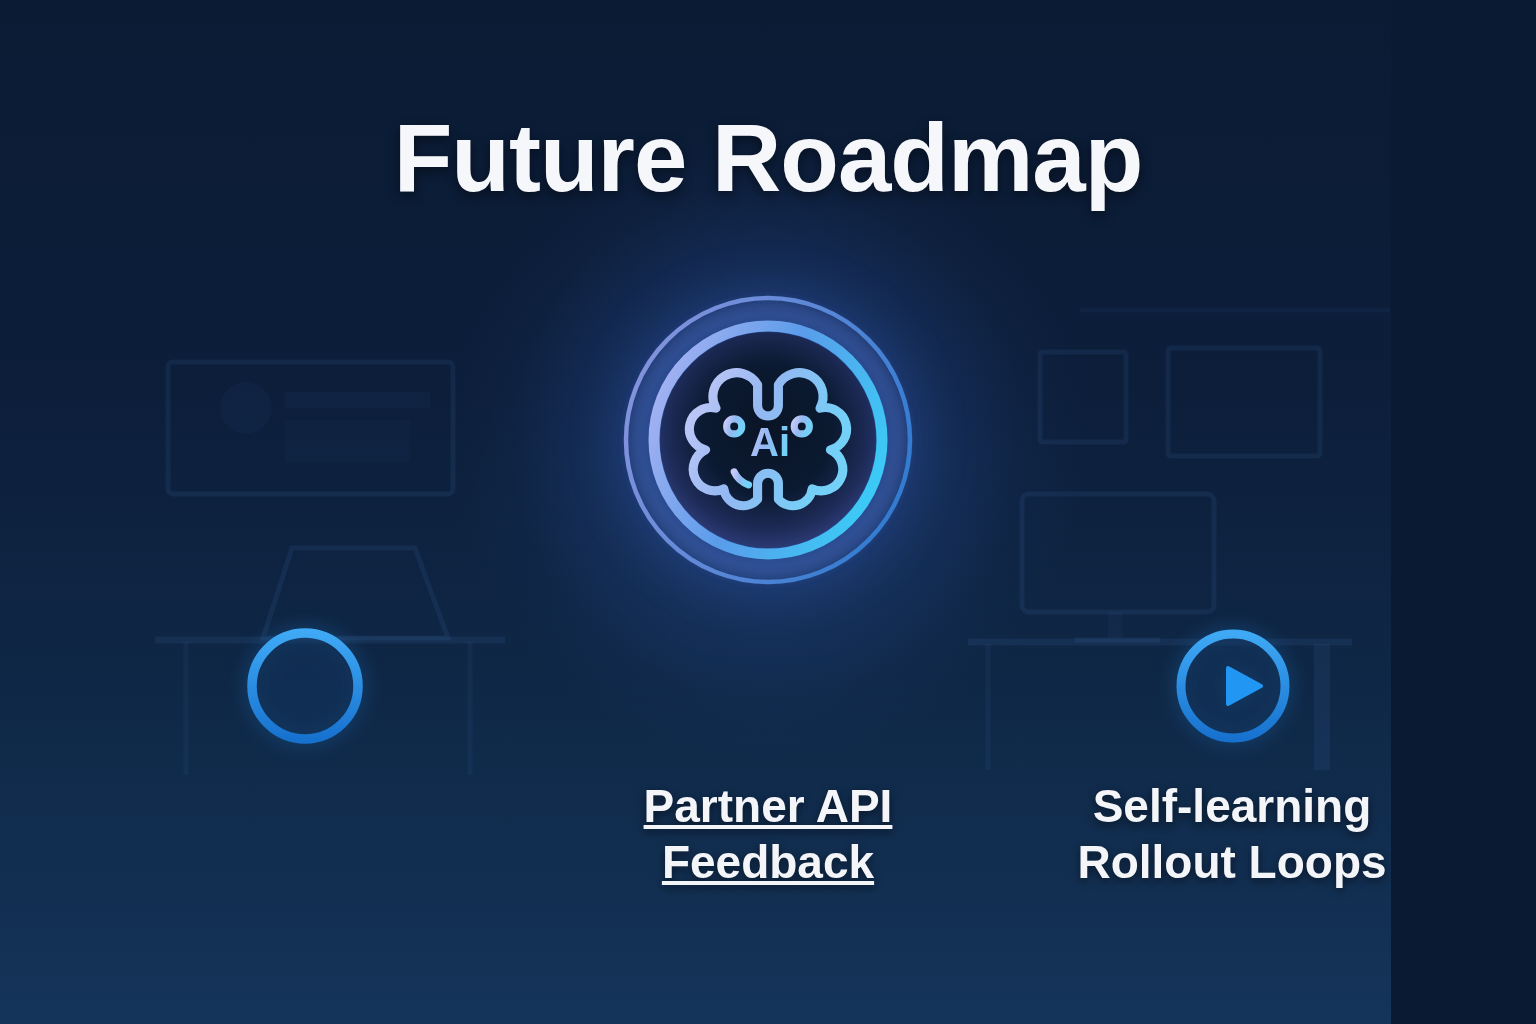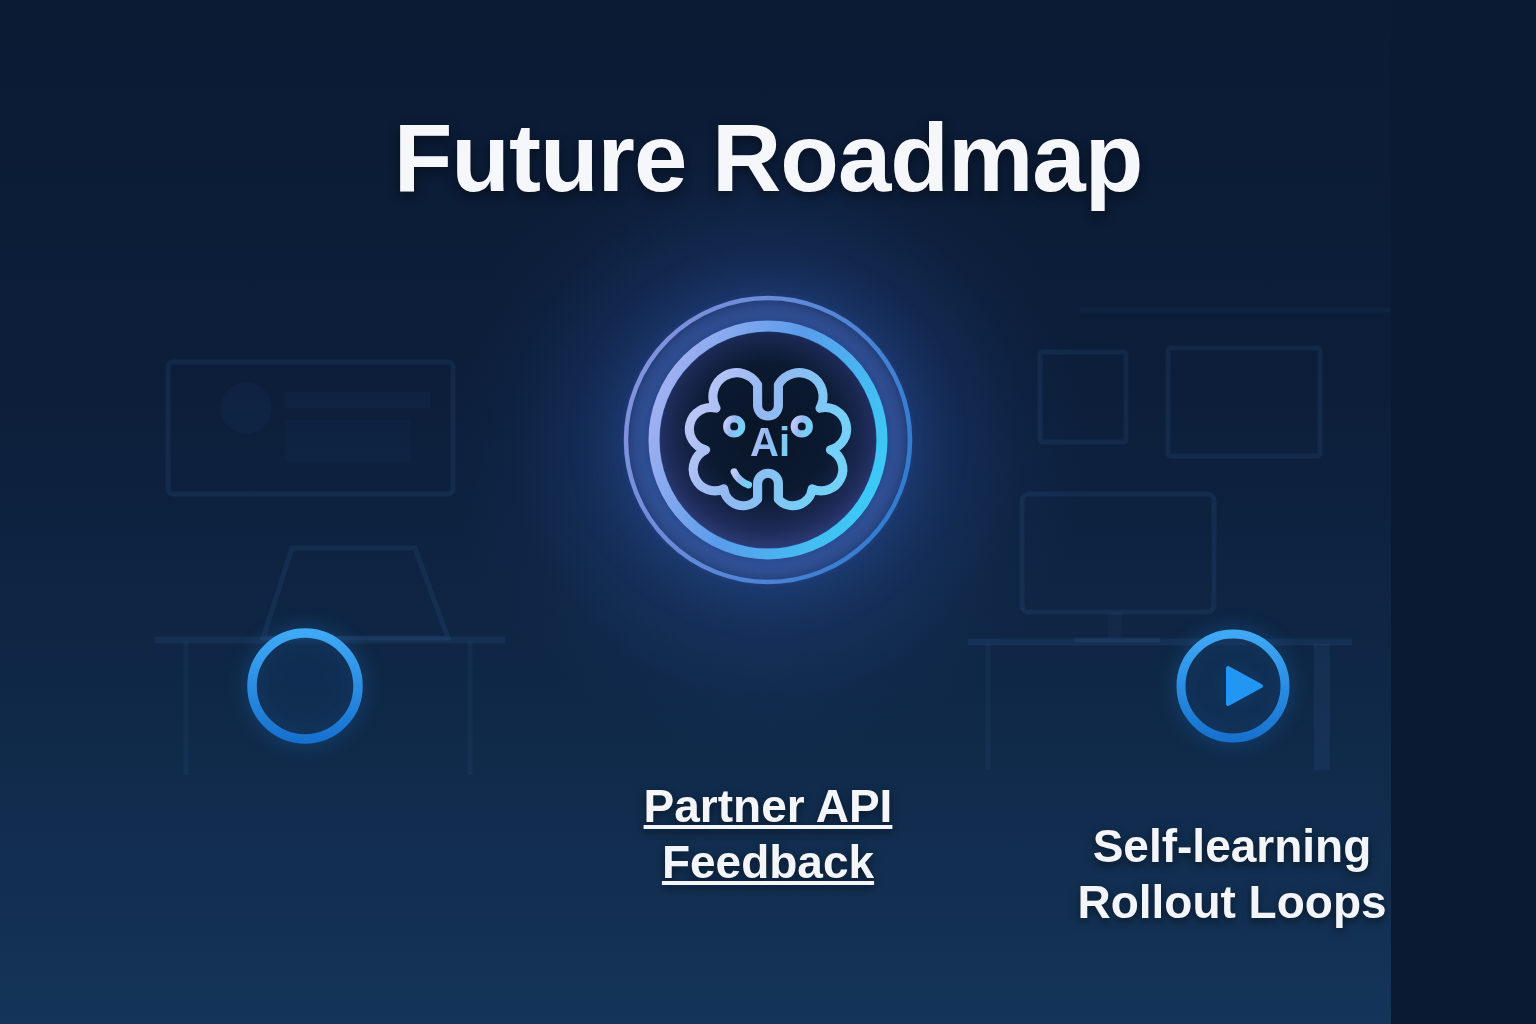--- a/index.html
+++ b/index.html
@@ -46,21 +46,21 @@
   .milestone-label {
     position: absolute; top: 778px;
     width: 500px;
     text-align: center;
     font-size: 46px; font-weight: 700; line-height: 56px;
     color: #f3f5f9;
     text-shadow: 0 3px 8px rgba(0,0,0,0.5);
   }
   .m1 { left:  55px; }
   .m2 { left: 518px; text-decoration: underline; }
-  .m3 { left: 982px; margin-top: 40px; }
+  .m3 { left: 982px; }
 </style>
 </head>
 <body>
 
 <div class="canvas">
 
   <svg class="bg-art" width="1536" height="1024" viewBox="0 0 1536 1024">
     <g fill="none" stroke="#4d7fc0" stroke-opacity="0.12" stroke-width="5">
       <rect x="168" y="362" width="285" height="132" rx="5"></rect>
       <circle cx="246" cy="408" r="26" fill="#4d7fc0" fill-opacity="0.05" stroke="none"></circle>

